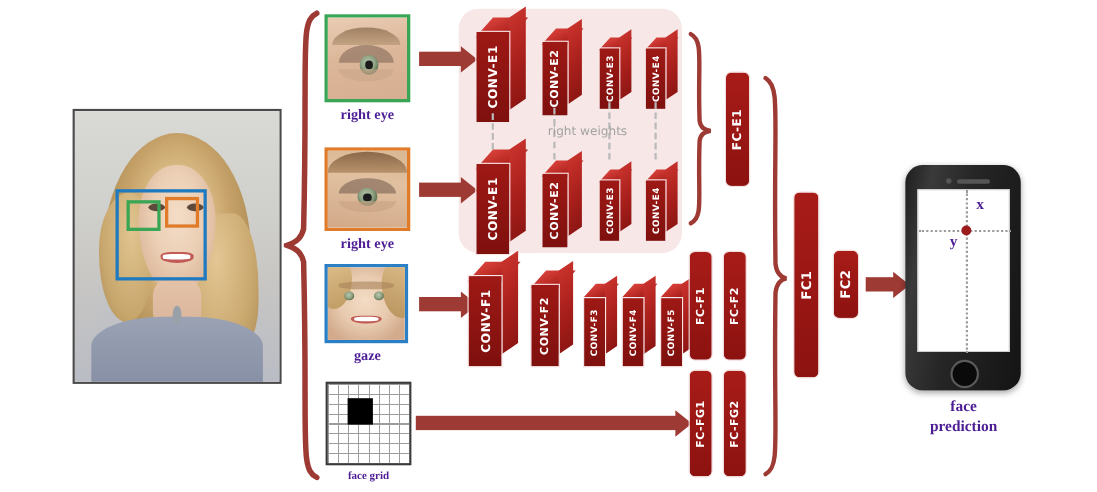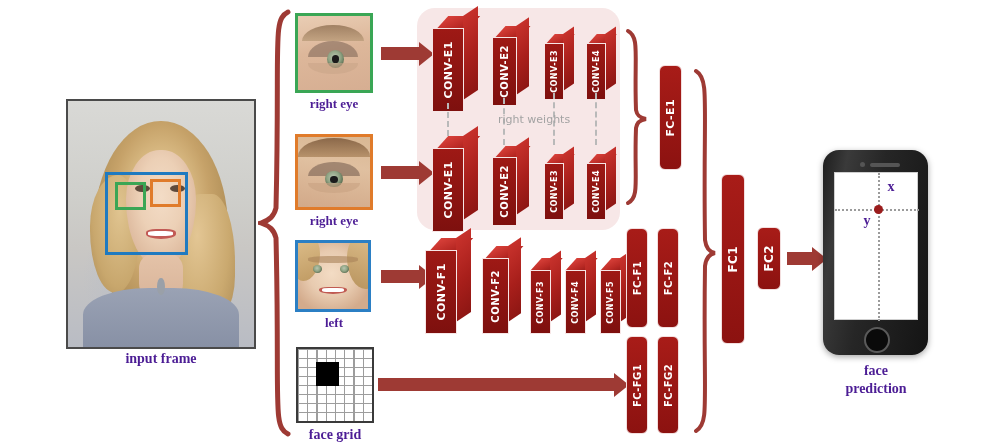--- a/index.html
+++ b/index.html
@@ -108,21 +108,20 @@
     <div class="torso"></div>
     <div class="eyeL" style="left:36%;top:34%;"></div>
     <div class="eyeR" style="left:55%;top:34%;"></div>
     <div class="mouth"></div>
     <div class="necklace"></div>
 
     <div class="bbox" style="left:37px;top:71px;width:83px;height:83px;border:3px solid #1f7ac0;"></div>
     <div class="bbox" style="left:47px;top:81px;width:31px;height:28px;border:3px solid #3aa655;"></div>
     <div class="bbox" style="left:82px;top:78px;width:31px;height:28px;border:3px solid #e07b2a;"></div>
   </div>
-  <div class="cap" style="left:66px;top:351px;width:190px;font-size:14px;">input frame</div>
 
   <svg class="abs" style="left:258px;top:8px;width:36px;height:430px;" viewBox="0 0 36 430">
     <path d="M30 4 C14 12, 22 34, 18 200 C16 208, 12 212, 3 215 C12 218, 16 222, 18 230 C22 396, 14 418, 30 426" fill="none" stroke="#9e3a34" stroke-width="5" stroke-linecap="round"></path>
   </svg>
 
   <div class="crop" style="left:295px;top:13px;width:78px;height:80px;border:3px solid #3aa655;">
     <div class="skin" style="background:linear-gradient(170deg,#e9cdb4 0%, #ddb79a 45%, #d6ae92 100%);"></div>
     <div class="lidtop" style="left:6%;top:12%;width:86%;height:22%;background:linear-gradient(180deg,#8a6a4c,#b99b78);opacity:.75;"></div>
     <div class="lidtop" style="left:14%;top:34%;width:70%;height:22%;background:#7a6253;opacity:.55;"></div>
     <div class="iris" style="left:40%;top:46%;width:24%;height:24%;"></div>
@@ -144,27 +143,27 @@
   <div class="crop" style="left:295px;top:240px;width:76px;height:72px;border:3px solid #2b7fc4;">
     <div class="skin" style="background:radial-gradient(ellipse 58% 62% at 48% 46%, #f3dcc4 0%, #e8cbb0 55%, #d3ab8c 100%);"></div>
     <div class="abs" style="left:-8%;top:-12%;width:40%;height:70%;background:linear-gradient(160deg,#e0c18e,#bf9a62);border-radius:50% 40% 60% 40%;"></div>
     <div class="abs" style="left:70%;top:-10%;width:44%;height:80%;background:linear-gradient(200deg,#ddbe8b,#b8935d);border-radius:40% 50% 40% 60%;"></div>
     <div class="abs" style="left:14%;top:20%;width:72%;height:10%;background:#a98258;opacity:.6;border-radius:40%;"></div>
     <div class="iris" style="left:22%;top:33%;width:13%;height:13%;"></div>
     <div class="iris" style="left:60%;top:33%;width:13%;height:13%;"></div>
     <div class="abs" style="left:30%;top:66%;width:40%;height:12%;background:#c05a52;border-radius:35% 35% 55% 55%;"></div>
     <div class="abs" style="left:34%;top:68%;width:32%;height:6%;background:#fff;border-radius:30%;"></div>
   </div>
-  <div class="cap" style="left:289px;top:315px;width:90px;font-size:13px;">left</div>
+  <div class="cap" style="left:289px;top:315px;width:90px;font-size:13px;">gaze</div>
 
   <div class="grid-box" style="left:296px;top:347px;width:78px;height:76px;">
     <div class="grid-lines"></div>
     <div class="grid-black" style="left:24%;top:18%;width:32%;height:34%;"></div>
   </div>
-  <div class="cap" style="left:289px;top:427px;width:92px;font-size:14px;">face grid</div>
+  <div class="cap" style="left:289px;top:427px;width:92px;font-size:10px;">face grid</div>
 
   <div class="abs" style="left:417px;top:8px;width:203px;height:222px;background:#f7e7e7;border-radius:18px;"></div>
 
   <div class="arrow" style="left:381px;top:47px;width:40px;"></div>
   <div class="arrow" style="left:381px;top:166px;width:40px;"></div>
 
   <div class="conv" style="left:432px;top:16px;width:46px;height:96px;">
     <div class="top" style="left:0;top:0;width:32px;height:18px;transform:skewX(-42deg);transform-origin:left bottom;"></div>
     <div class="side" style="left:31px;top:0;width:15px;height:84px;transform:skewY(-34deg);transform-origin:left top;"></div>
     <div class="front" style="width:32px;height:84px;">

